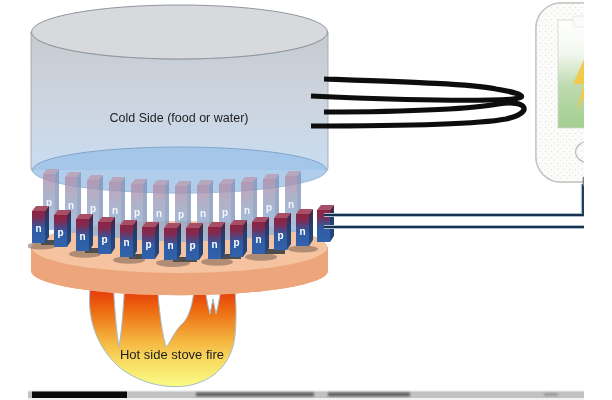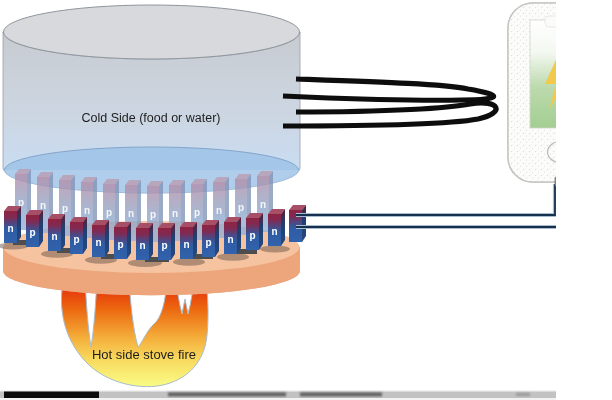--- a/index.html
+++ b/index.html
@@ -1,17 +1,17 @@
 <!DOCTYPE html>
 <html><head>
 <meta charset="utf-8">
 <style>
   html,body{margin:0;padding:0;background:#ffffff;}
   #stage{position:relative;width:556px;height:400px;background:#ffffff;overflow:hidden;
-         font-family:"Liberation Sans", sans-serif;}
+         font-family:"Liberation Sans", sans-serif;padding-left:28px;}
   svg{display:block}
   text{font-family:"Liberation Sans", sans-serif;}
   .diagram-label{font-size:12.5px;fill:#1d1d1d;}
   .np-letter{font-size:10px;font-weight:bold;fill:#ffffff;text-anchor:middle;}
   .np-letter-back{font-size:10px;font-weight:bold;fill:rgba(255,255,255,0.88);text-anchor:middle;}
 </style>
 </head>
 <body>
 
 <div id="stage">

